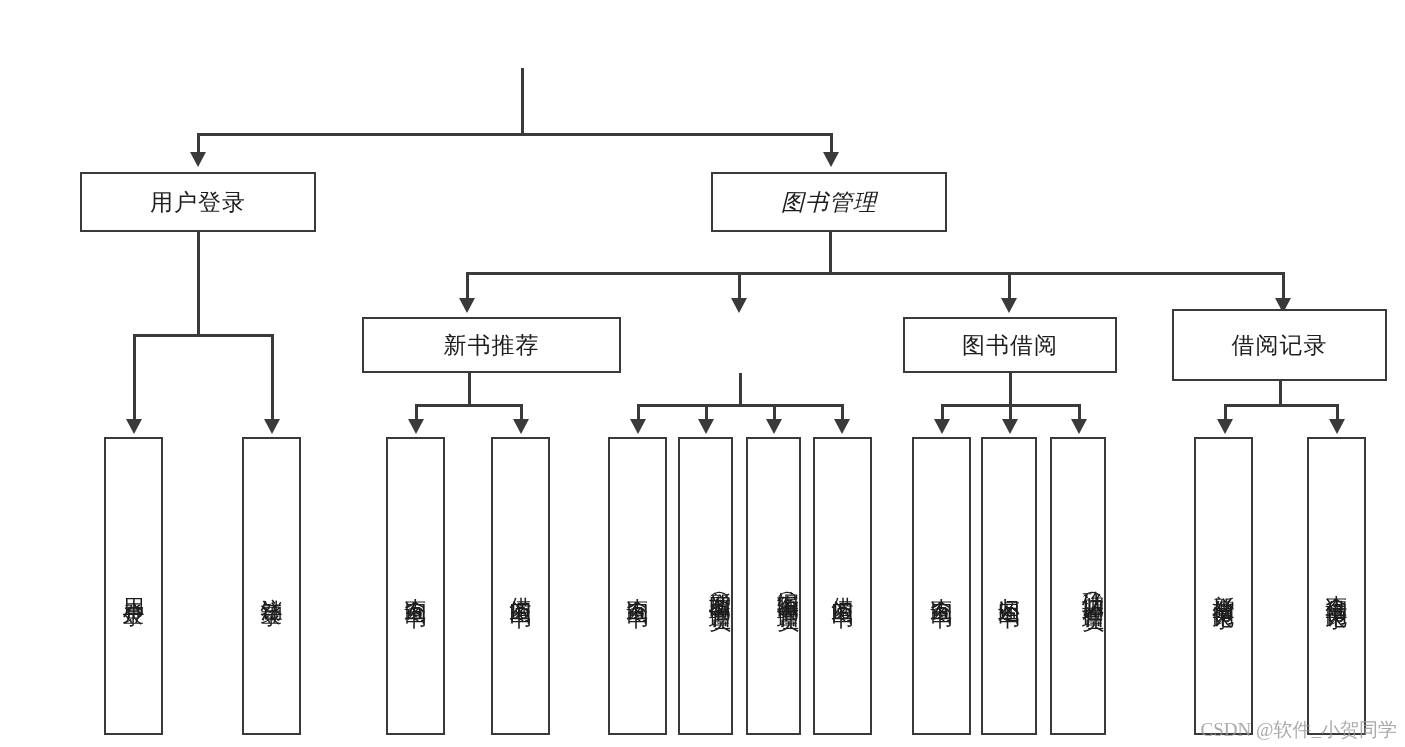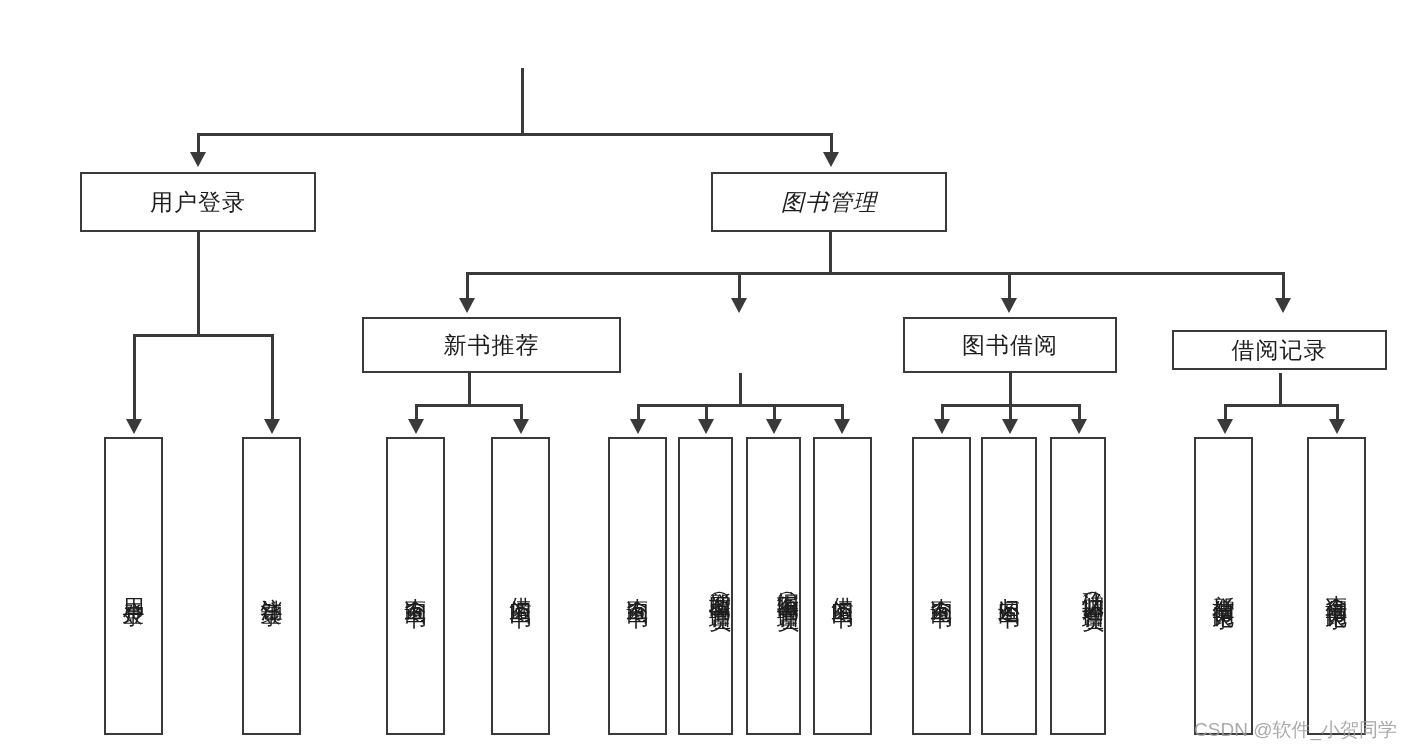--- a/index.html
+++ b/index.html
@@ -68,20 +68,21 @@
   
   #watermark {
     position: absolute;
     right: 8px;
     bottom: 4px;
     font-size: 19px;
     color: #9b9b9b;
     white-space: nowrap;
     z-index: 5;
     opacity: 0.85;
+    font-family: Liberation Serif, serif;
   }
 </style>
 </head>
 <body>
 
 <div id="diagram-root">
 
   <div class="conn vline" style="left:521px; top:68px; height:67px;"></div>
   <div class="conn hline" style="left:197px; top:133px; width:636px;"></div>
   <div class="conn vline" style="left:197px; top:133px; height:27px;"></div>
@@ -148,21 +149,21 @@
   <div class="node horiz" style="left:711px; top:172px; width:236px; height:60px;font-style:italic;">
     <span class="node-label">图书管理</span>
   </div>
 
   <div class="node horiz" style="left:362px; top:317px; width:259px; height:56px;">
     <span class="node-label">新书推荐</span>
   </div>
   <div class="node horiz" style="left:903px; top:317px; width:214px; height:56px;">
     <span class="node-label">图书借阅</span>
   </div>
-  <div class="node horiz" style="left:1172px; top:330px; width:215px; height:40px;">
+  <div class="node horiz" style="left:1172px; top:309px; width:215px; height:72px;">
     <span class="node-label">借阅记录</span>
   </div>
 
   <div class="node vert" style="left:104px; top:437px; width:59px; height:298px;">
     <span class="node-label">用户登录</span>
   </div>
   <div class="node vert" style="left:242px; top:437px; width:59px; height:298px;">
     <span class="node-label">注销登录</span>
   </div>
 

